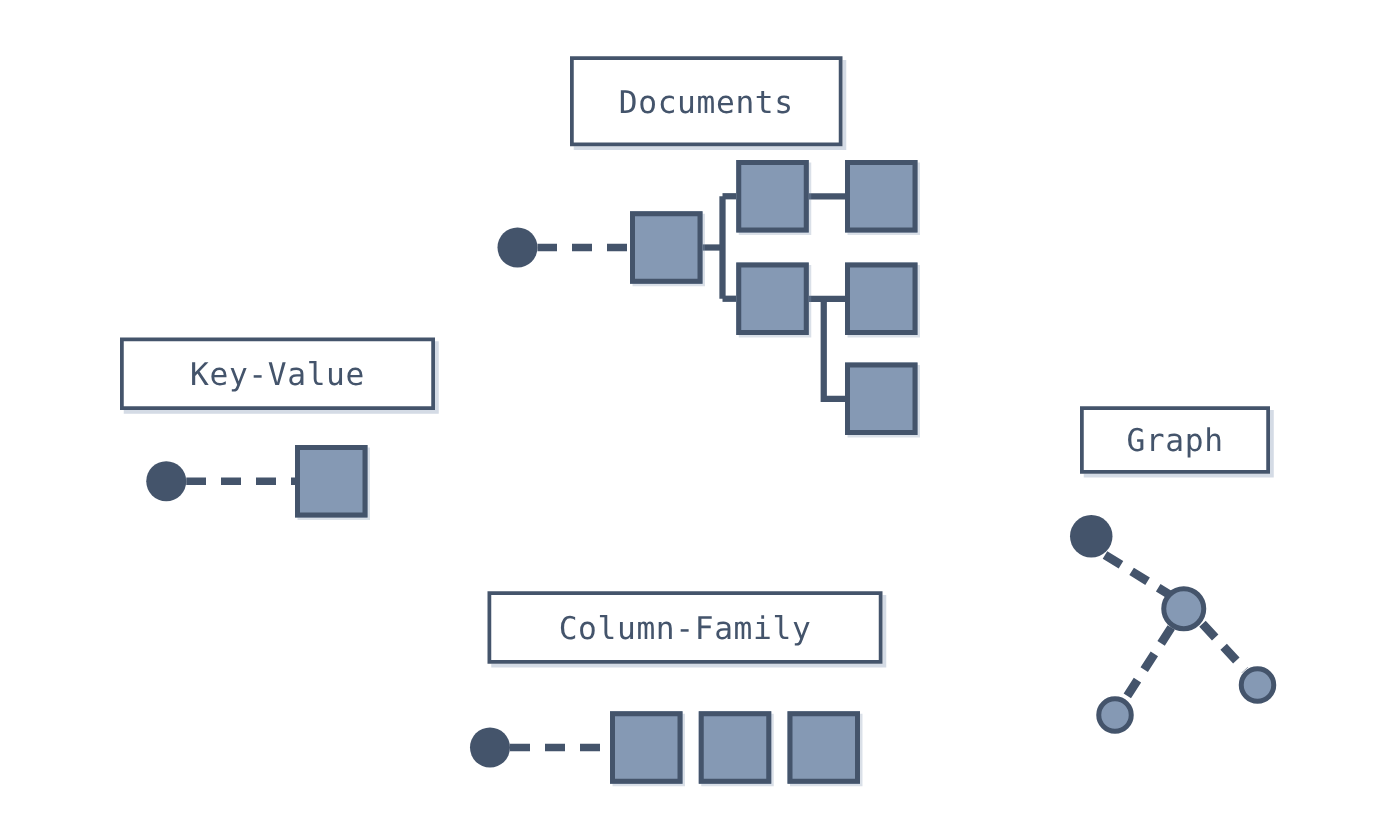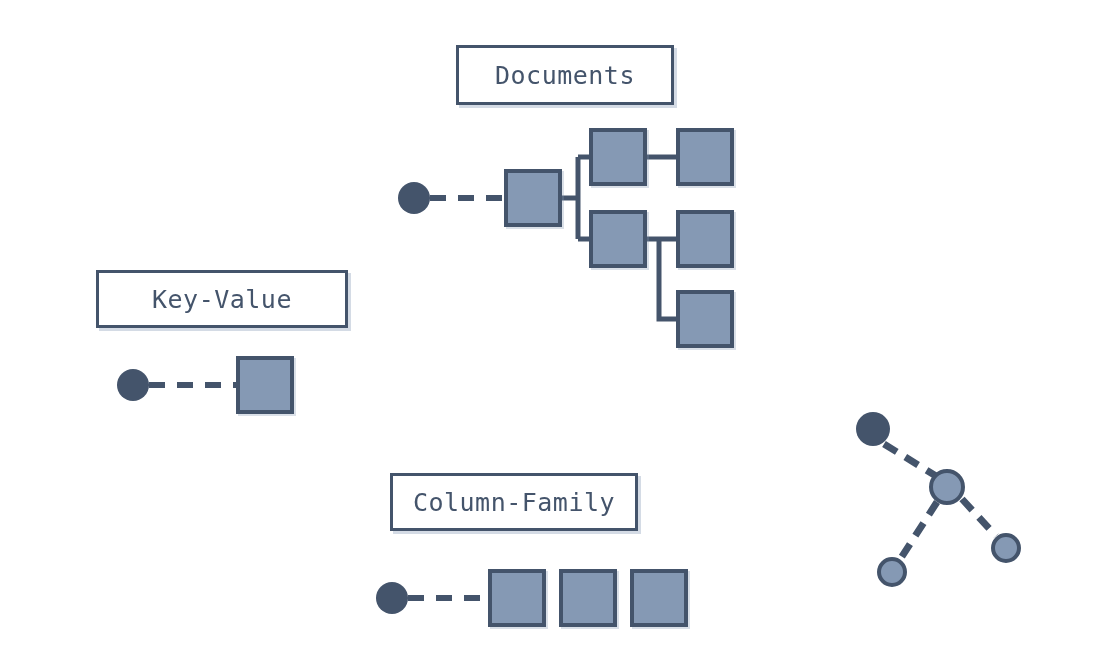--- a/index.html
+++ b/index.html
@@ -36,24 +36,24 @@
   }
   .label-box .label-text {
     font-family: "DejaVu Sans Mono", "Liberation Mono", monospace;
     color: #44546b;
     font-size: 25px;
     letter-spacing: 0.5px;
     white-space: nowrap;
     line-height: 1;
   }
 
-  #label-documents   { left: 456px; top: 45px;  width: 218px; height: 60px; }
+  #label-documents   { left: 456px; top: 45px;  width: 218px; height: 72px; }
   #label-keyvalue    { left: 96px;  top: 270px; width: 252px; height: 58px; }
   #label-graph       { left: 864px; top: 325px; width: 152px; height: 54px; }
-  #label-columnfamily{ left: 390px; top: 473px; width: 248px; height: 58px; }
+  #label-columnfamily{ left: 390px; top: 473px; width: 316px; height: 58px; }
 
   
   .node-square {
     position: absolute;
     box-sizing: border-box;
     background: #8599b4;
     border: 4px solid #44546b;
     box-shadow: 2px 2px 0 rgba(133,153,180,0.30);
   }
   .node-circle-dark {
@@ -137,20 +137,23 @@
   <div class="label-box" id="label-columnfamily">
     <span class="label-text">Column-Family</span>
   </div>
 
   <div class="node-circle-dark" style="left:376px; top:582px; width:32px; height:32px;"></div>
   <div class="dash-link" style="left:408px; top:595px; width:80px;"></div>
   <div class="node-square" style="left:488px; top:569px; width:58px; height:58px;"></div>
   <div class="node-square" style="left:559px; top:569px; width:58px; height:58px;"></div>
   <div class="node-square" style="left:630px; top:569px; width:58px; height:58px;"></div>
 
+  <div class="label-box" id="label-graph">
+    <span class="label-text">Graph</span>
+  </div>
 
   <svg class="graph-lines" viewBox="0 0 1120 672">
     <g stroke="#44546b" stroke-width="7" fill="none" stroke-linecap="butt" stroke-dasharray="15 10">
       <line x1="884" y1="444" x2="936" y2="476"></line>
       <line x1="937" y1="502" x2="901" y2="558"></line>
       <line x1="962" y1="499" x2="996" y2="536"></line>
     </g>
   </svg>
 
   <div class="node-circle-dark" style="left:856px; top:412px; width:34px; height:34px;"></div>

